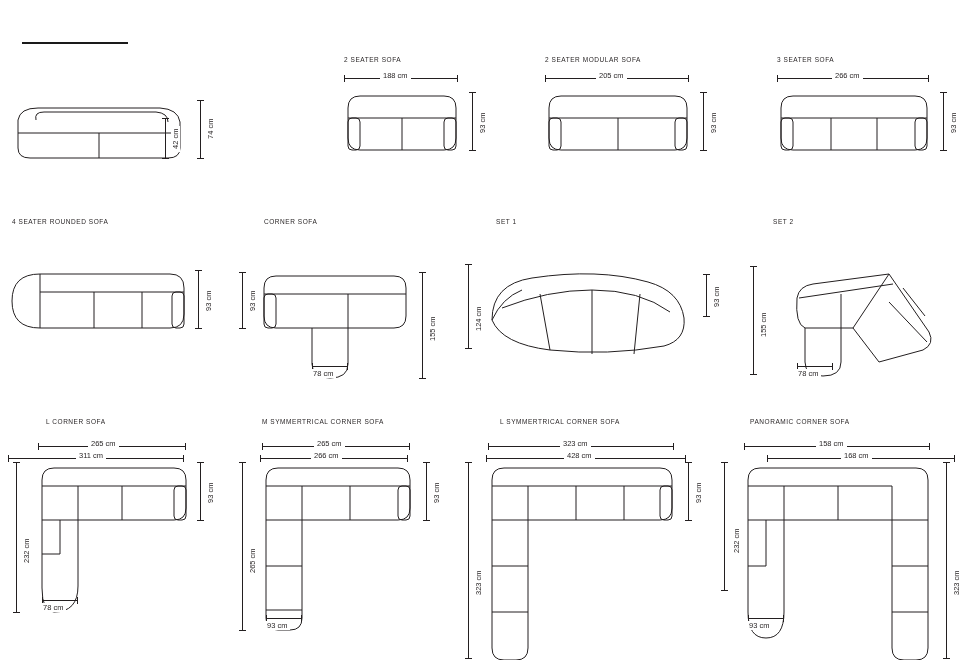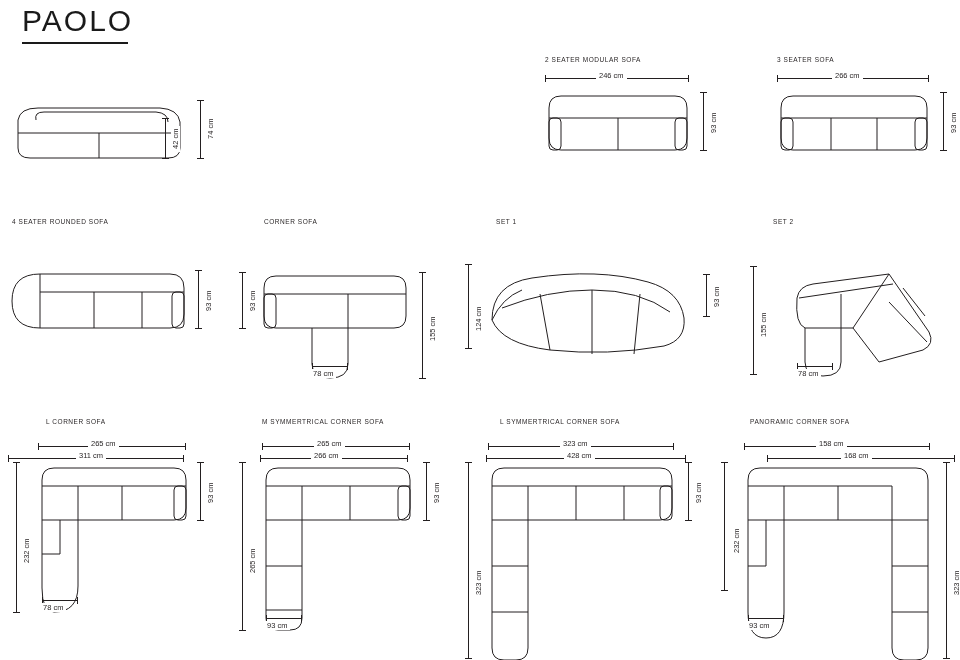--- a/index.html
+++ b/index.html
@@ -60,21 +60,20 @@
   .sofa{position:absolute;}
   svg{display:block;overflow:visible;}
   svg .ln{fill:none;stroke:#231f20;stroke-width:1;}
   svg .fl{fill:#ffffff;stroke:#231f20;stroke-width:1;}
 </style>
 </head>
 <body>
 
 <div class="page">
 
-  <div class="brand">PAOLO</div>
   <div class="brand-rule"></div>
 
   <div class="cell" style="left:0;top:60px;width:240px;height:130px;">
     <div class="sofa" style="left:10px;top:40px;">
       <svg width="180" height="65" viewBox="0 0 180 65">
         <path class="fl" d="M8 20 Q10 8 28 8 L150 8 Q168 9 170 22 L170 48 Q170 58 158 58 L20 58 Q8 58 8 48 Z"></path>
         <path class="ln" d="M8 33 L170 33"></path>
         <path class="ln" d="M89 33 L89 58"></path>
         <path class="ln" d="M26 20 Q24 12 34 12 L146 12 Q158 13 158 22"></path>
       </svg>
@@ -84,27 +83,48 @@
     <div class="tick-h" style="left:197px;top:40px;"></div>
     <div class="tick-h" style="left:197px;top:98px;"></div>
     <div class="dim-label vert" style="left:206px;top:82px;">74 cm</div>
 
     <div class="dim-v" style="left:165px;top:58px;height:40px;"></div>
     <div class="tick-h" style="left:162px;top:58px;"></div>
     <div class="tick-h" style="left:162px;top:98px;"></div>
     <div class="dim-label vert" style="left:171px;top:92px;">42 cm</div>
   </div>
 
+  <div class="cell" style="left:340px;top:52px;width:200px;height:130px;">
+    <div class="title" style="left:4px;top:4px;">2 SEATER SOFA</div>
+    <div class="dim-h" style="left:4px;top:26px;width:114px;"></div>
+    <div class="tick-v" style="left:4px;top:23px;"></div>
+    <div class="tick-v" style="left:117px;top:23px;"></div>
+    <div class="dim-label" style="left:40px;top:19px;">188 cm</div>
+
+    <div class="sofa" style="left:6px;top:40px;">
+      <svg width="112" height="62" viewBox="0 0 112 62">
+        <path class="fl" d="M2 16 Q2 4 14 4 L98 4 Q110 4 110 16 L110 46 Q110 58 98 58 L14 58 Q2 58 2 46 Z"></path>
+        <path class="ln" d="M2 26 L110 26"></path>
+        <path class="ln" d="M56 26 L56 58"></path>
+        <rect class="ln" x="2" y="26" width="12" height="32" rx="4"></rect>
+        <rect class="ln" x="98" y="26" width="12" height="32" rx="4"></rect>
+      </svg>
+    </div>
+    <div class="dim-v" style="left:132px;top:40px;height:58px;"></div>
+    <div class="tick-h" style="left:129px;top:40px;"></div>
+    <div class="tick-h" style="left:129px;top:98px;"></div>
+    <div class="dim-label vert" style="left:138px;top:84px;">93 cm</div>
+  </div>
 
   <div class="cell" style="left:541px;top:52px;width:210px;height:130px;">
     <div class="title" style="left:4px;top:4px;">2 SEATER MODULAR SOFA</div>
     <div class="dim-h" style="left:4px;top:26px;width:144px;"></div>
     <div class="tick-v" style="left:4px;top:23px;"></div>
     <div class="tick-v" style="left:147px;top:23px;"></div>
-    <div class="dim-label" style="left:55px;top:19px;">246 cm</div>
+    <div class="dim-label" style="left:55px;top:19px;">205 cm</div>
 
     <div class="sofa" style="left:6px;top:40px;">
       <svg width="142" height="62" viewBox="0 0 142 62">
         <path class="fl" d="M2 16 Q2 4 14 4 L128 4 Q140 4 140 16 L140 46 Q140 58 128 58 L14 58 Q2 58 2 46 Z"></path>
         <path class="ln" d="M2 26 L140 26"></path>
         <path class="ln" d="M71 26 L71 58"></path>
         <rect class="ln" x="2" y="26" width="12" height="32" rx="4"></rect>
         <rect class="ln" x="128" y="26" width="12" height="32" rx="4"></rect>
       </svg>
     </div>

